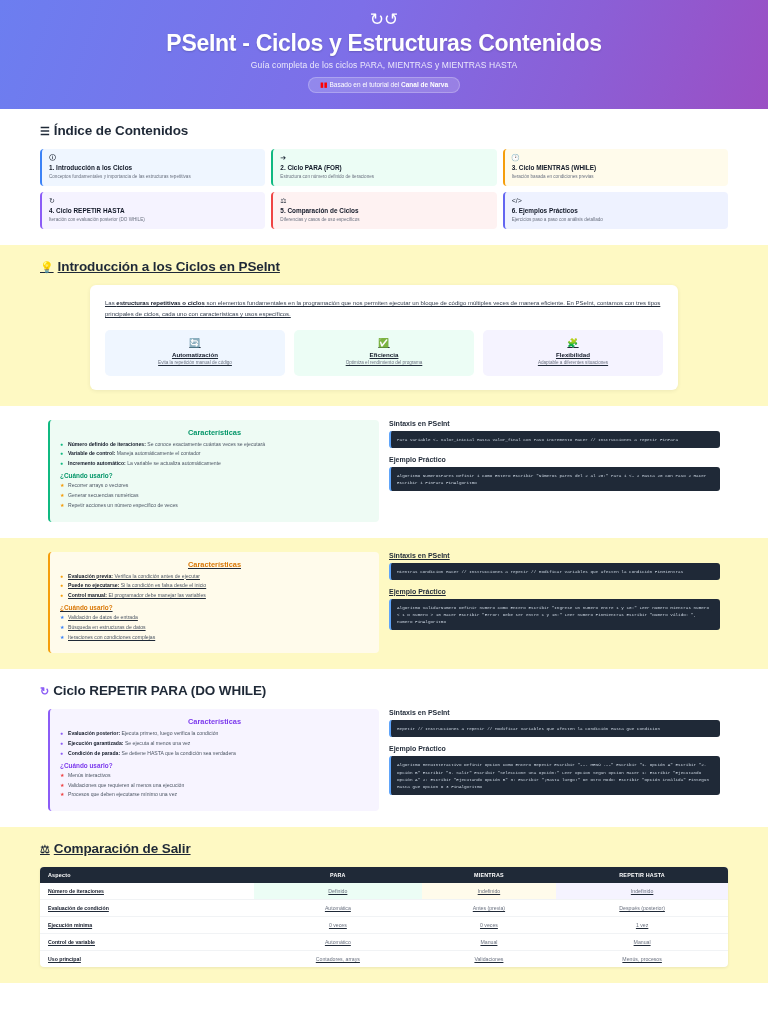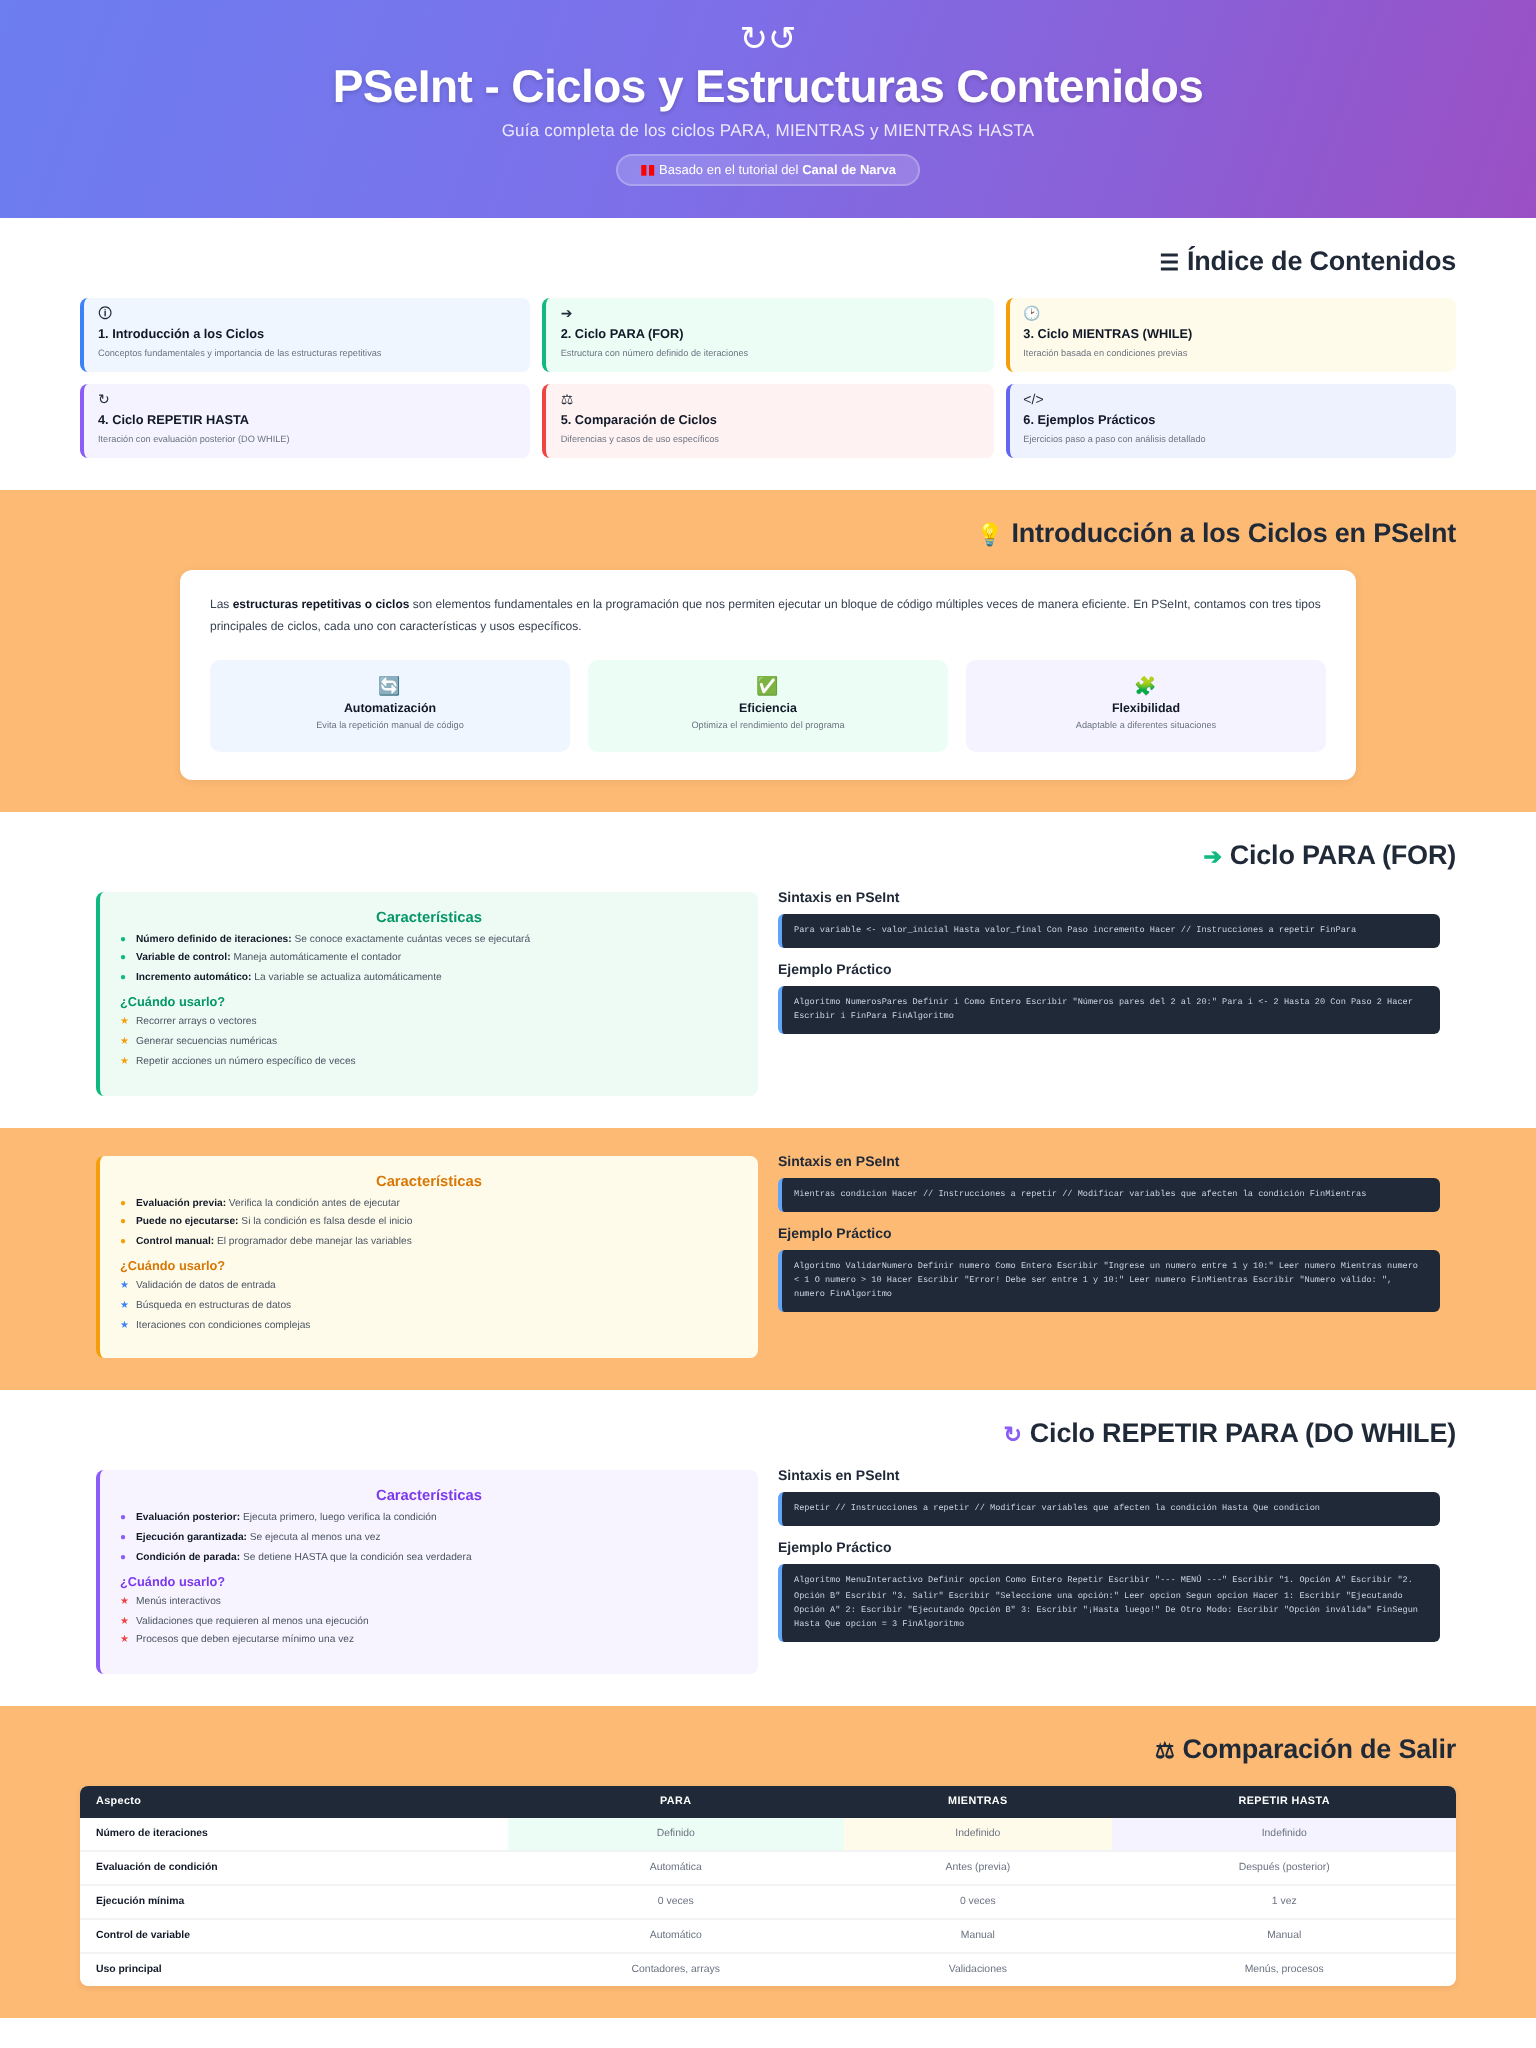--- a/index.html
+++ b/index.html
@@ -46,23 +46,23 @@
     border-radius: 11px;
     padding: 3px 11px;
     font-size: 6.5px;
     color: #fff;
   }
   .hero-badge b { font-weight: bold; }
   .yt { color:#ff0000; font-size:7px; }
 
   
   .section { padding: 14px 40px 16px; }
-  .section.alt { background: #fdba74; }
+  .section.alt { background: #fef9c3; text-decoration: underline; }
   .sec-title {
-    text-align: right;
+    text-align: left;
     font-size: 13.5px;
     font-weight: bold;
     color: #1f2937;
     margin-bottom: 11px;
     letter-spacing: -.1px;
   }
   .sec-title .ti { margin-right: 4px; font-size: 11px; }
 
   
   .index-grid {
@@ -229,23 +229,20 @@
         <div class="ic ic-v">
           <span class="ic-ico">🧩</span>
           <div class="ic-t">Flexibilidad</div>
           <div class="ic-d">Adaptable a diferentes situaciones</div>
         </div>
       </div>
     </div>
   </section>
 
   <section class="section">
-    <h2 class="sec-title">
-      <span class="ti" style="color:#10b981">➔</span><span>Ciclo PARA (FOR)</span>
-    </h2>
     <div class="cycle-wrap">
       <div class="feat f-green">
         <h4>Características</h4>
         <ul>
           <li><span class="bl" style="color:#10b981">●</span><b>Número definido de iteraciones:</b><span> Se conoce exactamente cuántas veces se ejecutará</span></li>
           <li><span class="bl" style="color:#10b981">●</span><b>Variable de control:</b><span> Maneja automáticamente el contador</span></li>
           <li><span class="bl" style="color:#10b981">●</span><b>Incremento automático:</b><span> La variable se actualiza automáticamente</span></li>
         </ul>
         <h5>¿Cuándo usarlo?</h5>
         <ul>

